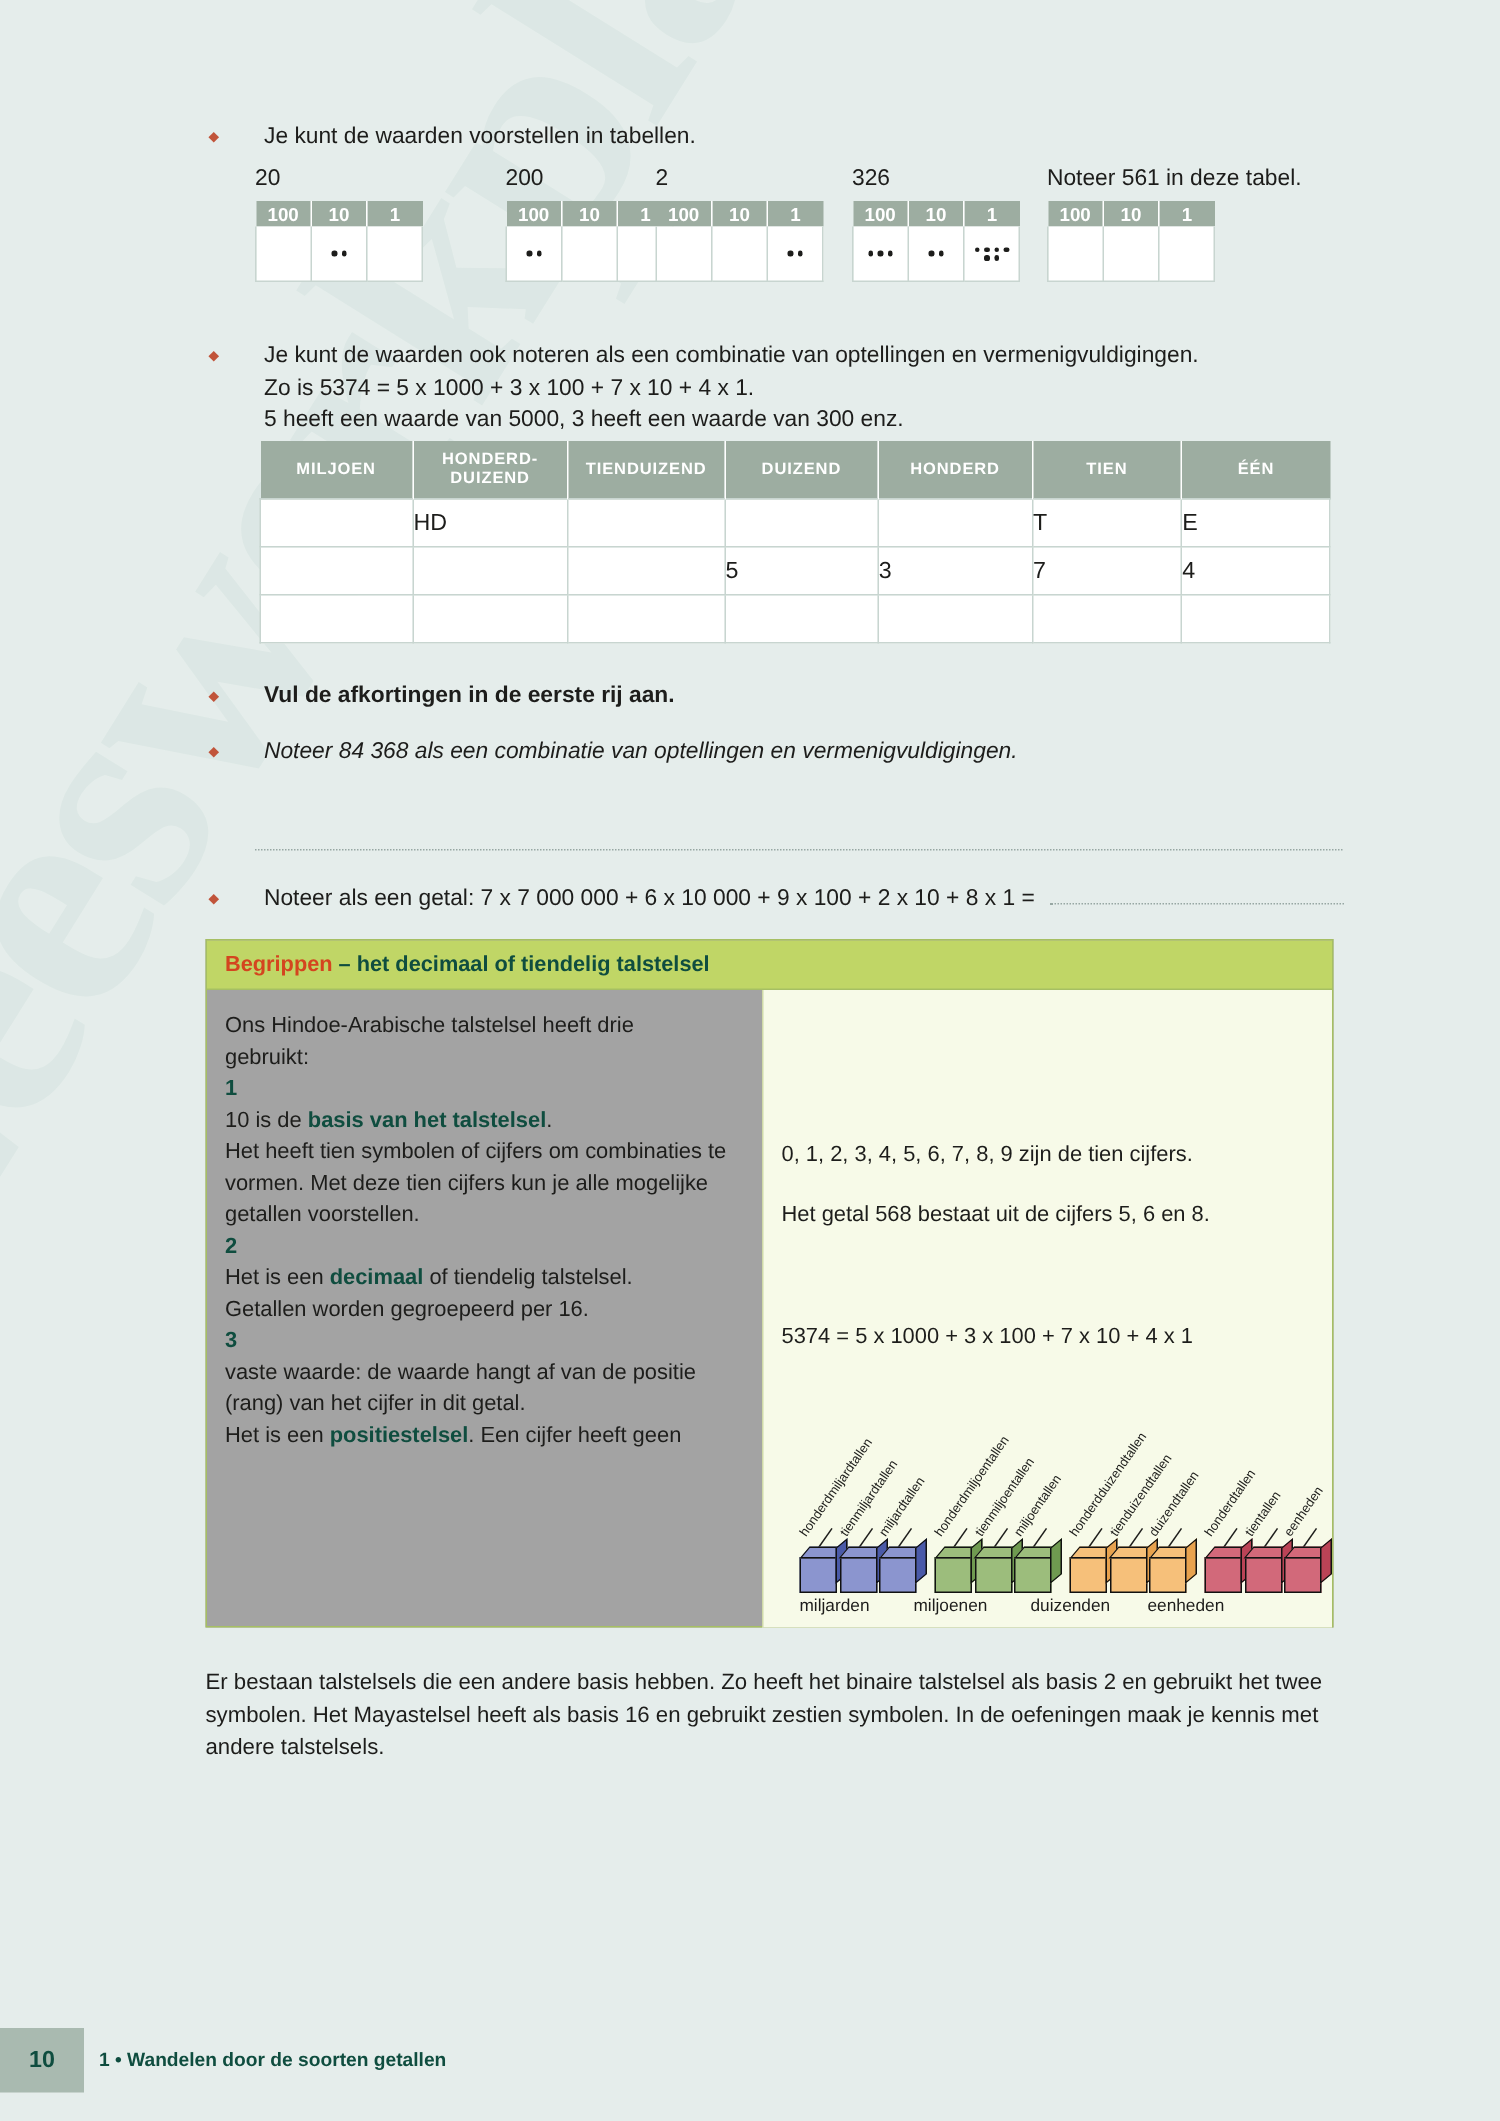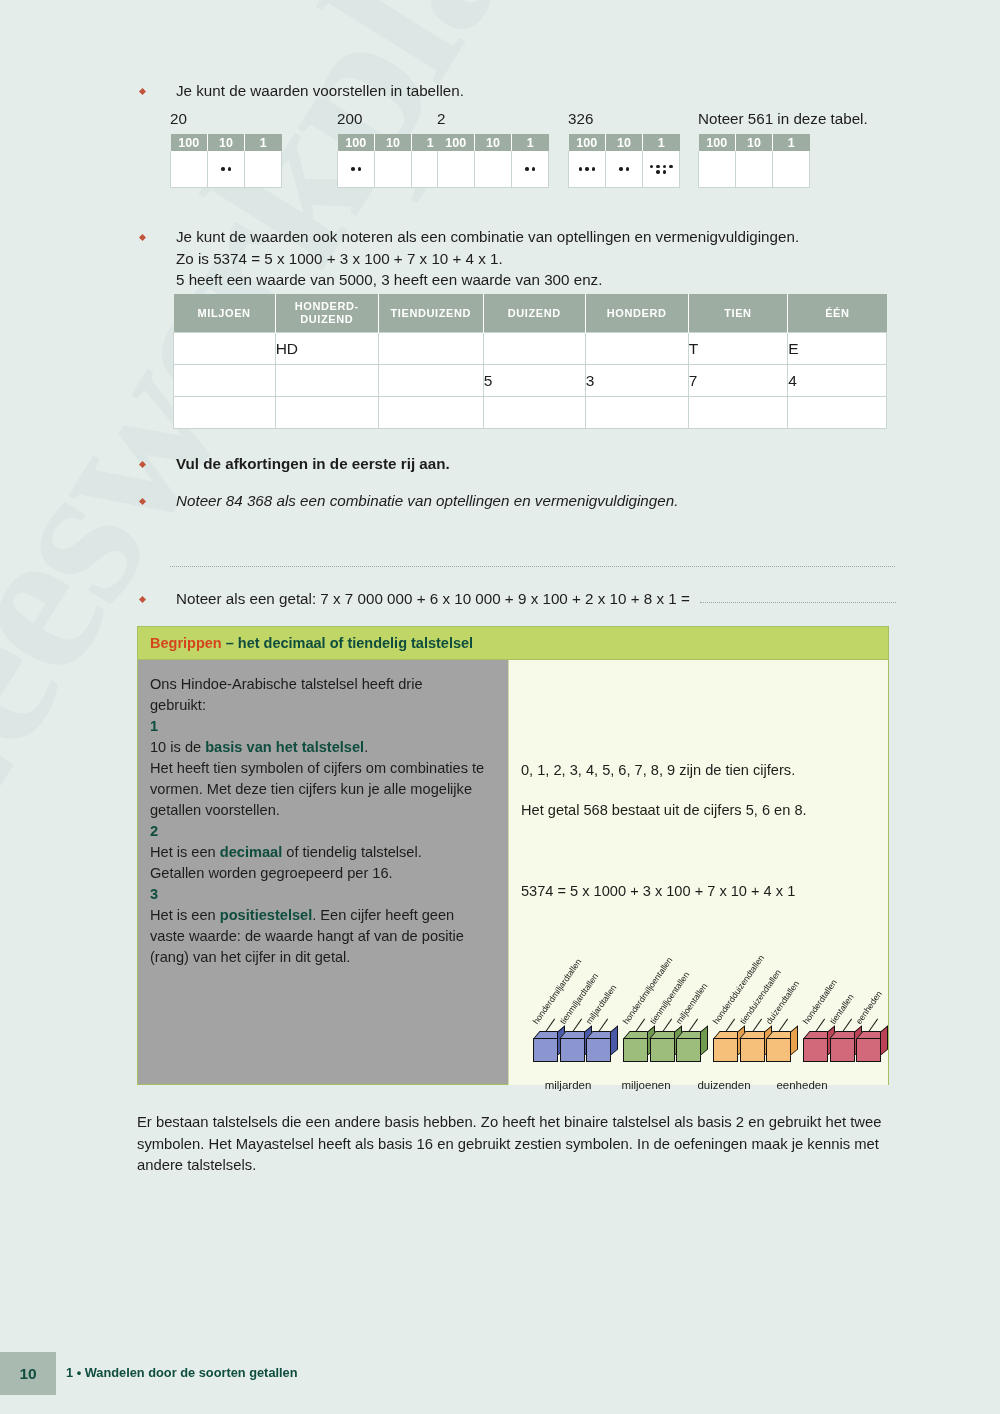--- a/index.html
+++ b/index.html
@@ -113,21 +113,21 @@
   }
   .leader{position:absolute;width:1px;background:#1d1d1b;}
   .cube-row{position:absolute;left:0;top:110px;height:34px;}
   .cube{position:absolute;width:25px;height:24px;border:1.4px solid #111;box-sizing:border-box;}
   .cube .top{position:absolute;left:-1.4px;top:-8px;width:25px;height:8px;
              border:1.4px solid #111;box-sizing:border-box;
              transform:skewX(-40deg);transform-origin:bottom left;}
   .cube .side{position:absolute;right:-8px;top:-7px;width:8px;height:24px;
               border:1.4px solid #111;box-sizing:border-box;
               transform:skewY(-40deg);transform-origin:top left;}
-  .grp-label{position:absolute;top:159px;font-size:11.5px;text-align:center;}
+  .grp-label{position:absolute;top:145px;font-size:11.5px;text-align:left;}
 
   
   .bottom-par{position:absolute;left:137px;top:1112px;width:760px;
               font-size:14.8px;line-height:21.5px;}
 
   
   .footer-sq{position:absolute;left:0;top:1352px;width:56px;height:43px;
              background:#a9bab0;display:flex;align-items:center;justify-content:center;}
   .footer-sq span{color:#0f4d3f;font-weight:bold;font-size:15.5px;}
   .footer-txt{position:absolute;left:66px;top:1365px;font-size:12.8px;
@@ -360,22 +360,22 @@
 
         <p class="num">1</p>
         <p><span>10 is de </span><span class="bold-g">basis van het talstelsel</span><span>.</span></p>
         <p>Het heeft tien symbolen of cijfers om combinaties te vormen. Met deze tien cijfers kun je alle mogelijke getallen voorstellen.</p>
 
         <p class="num">2</p>
         <p><span>Het is een </span><span class="bold-g">decimaal</span><span> of tiendelig talstelsel.</span></p>
         <p>Getallen worden gegroepeerd per 16.</p>
 
         <p class="num">3</p>
+        <p>vaste waarde: de waarde hangt af van de positie (rang) van het cijfer in dit getal.</p>
         <p><span>Het is een </span><span class="bold-g">positiestelsel</span><span>. Een cijfer heeft geen</span></p>
-        <p>vaste waarde: de waarde hangt af van de positie (rang) van het cijfer in dit getal.</p>
       </div>
 
       <div class="beg-right">
         <div style="height:86px"></div>
         <p>0, 1, 2, 3, 4, 5, 6, 7, 8, 9 zijn de tien cijfers.</p>
         <div class="gap"></div>
         <p>Het getal 568 bestaat uit de cijfers 5, 6 en 8.</p>
         <div style="height:60px"></div>
         <p>5374 = 5 x 1000 + 3 x 100 + 7 x 10 + 4 x 1</p>
       </div>

